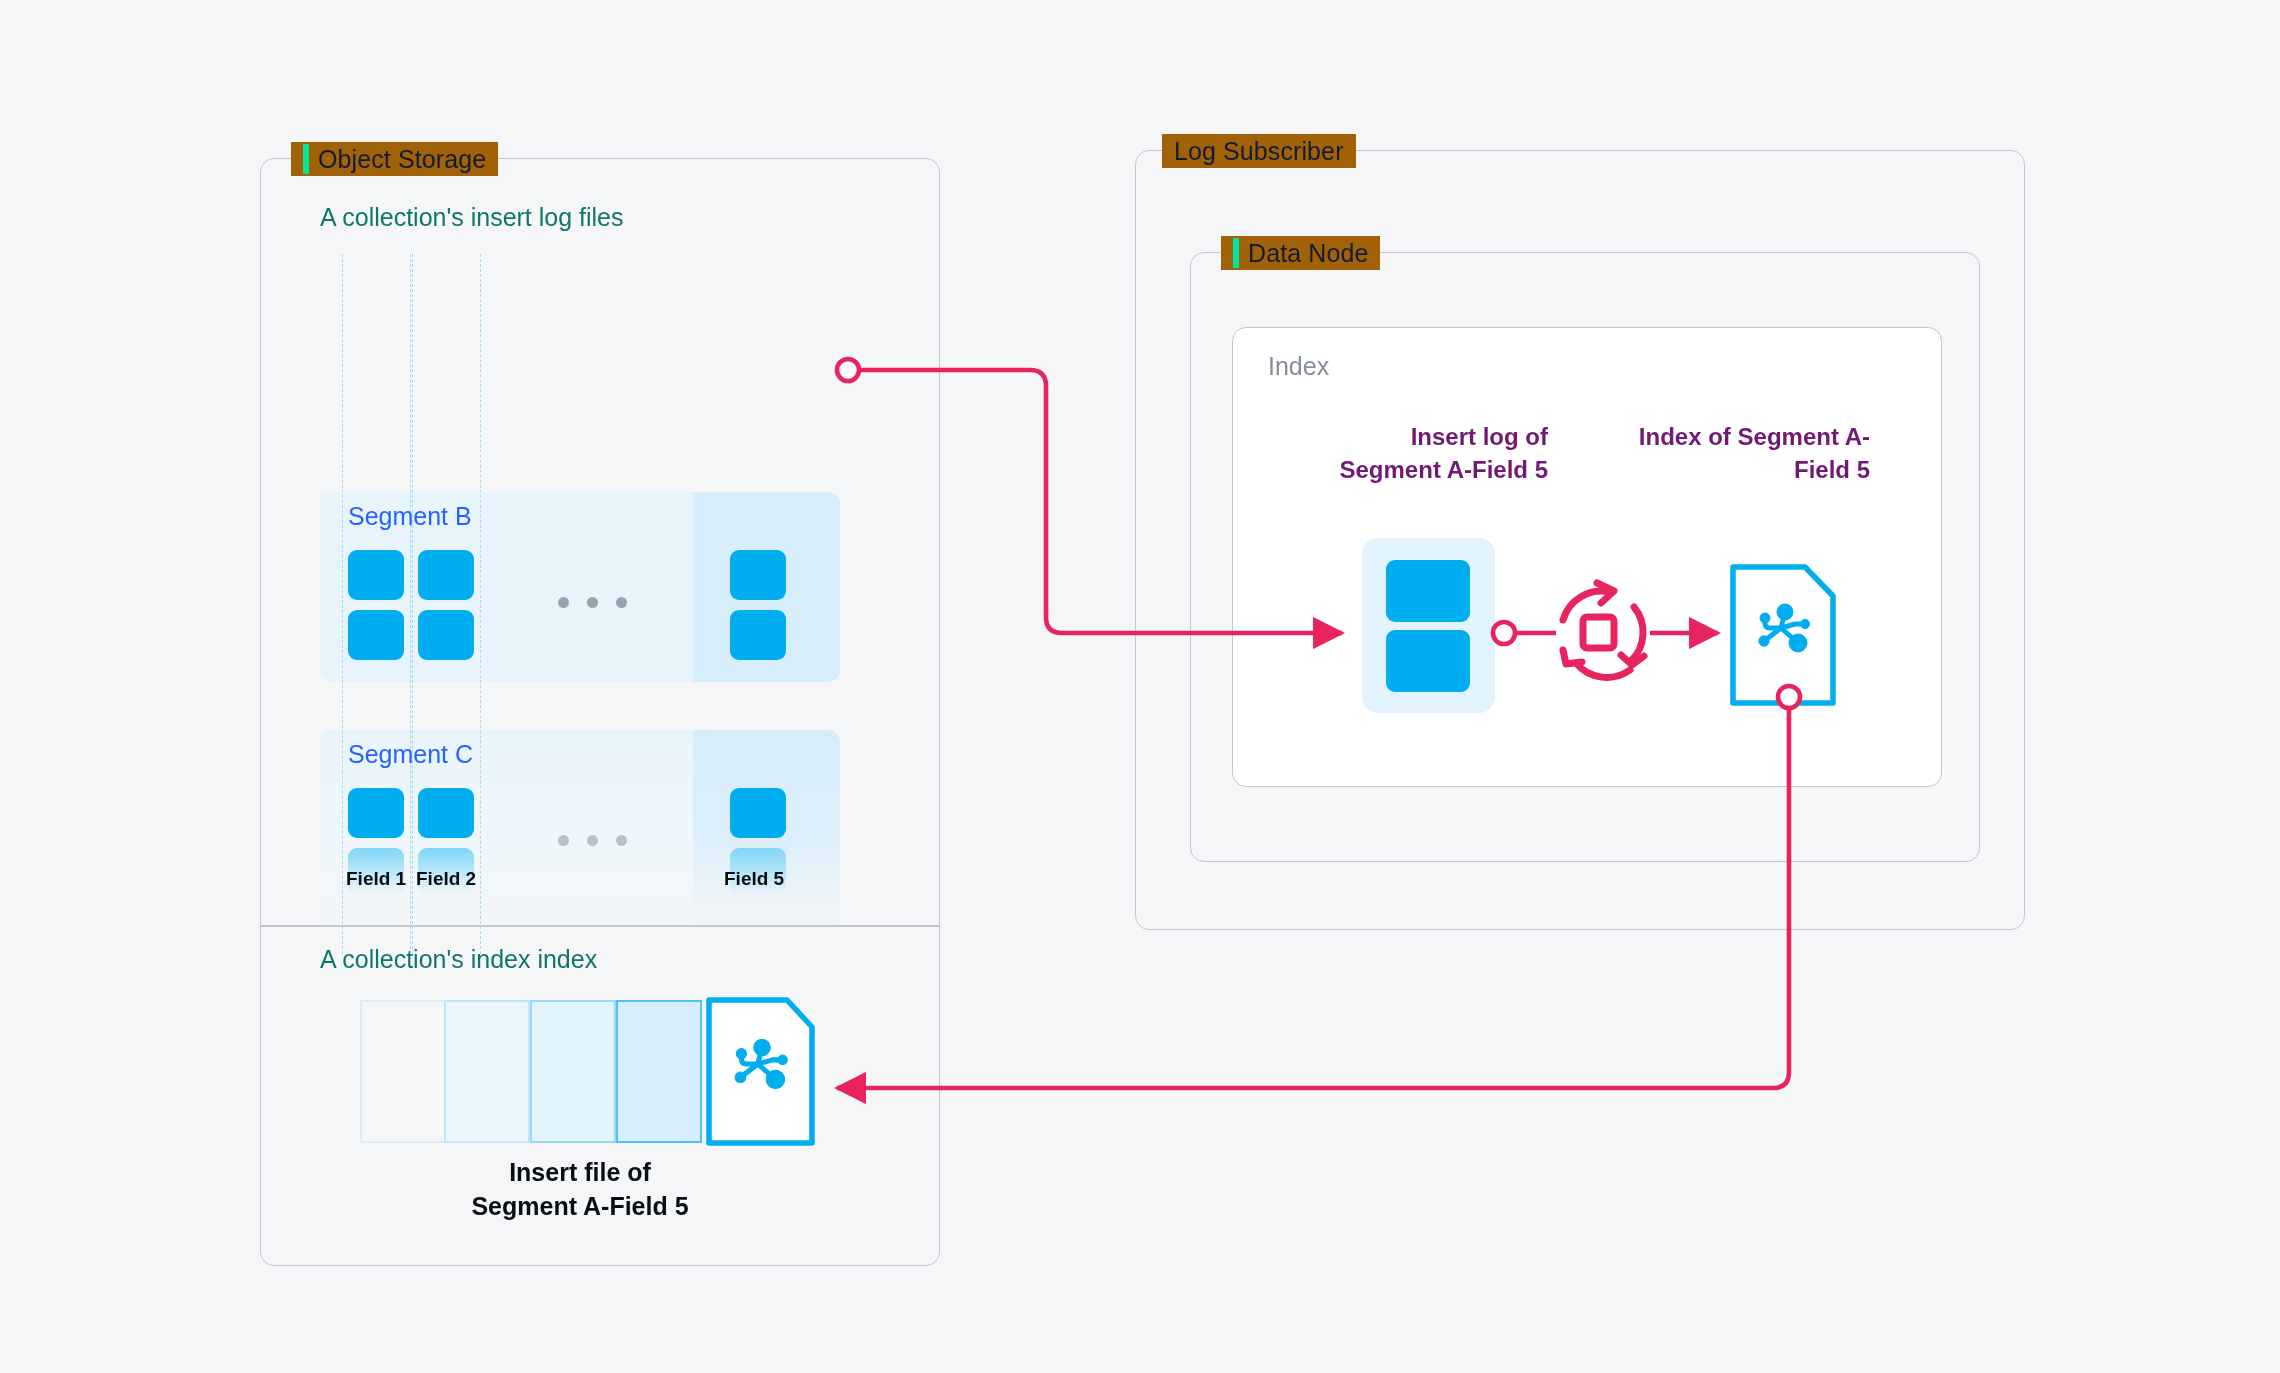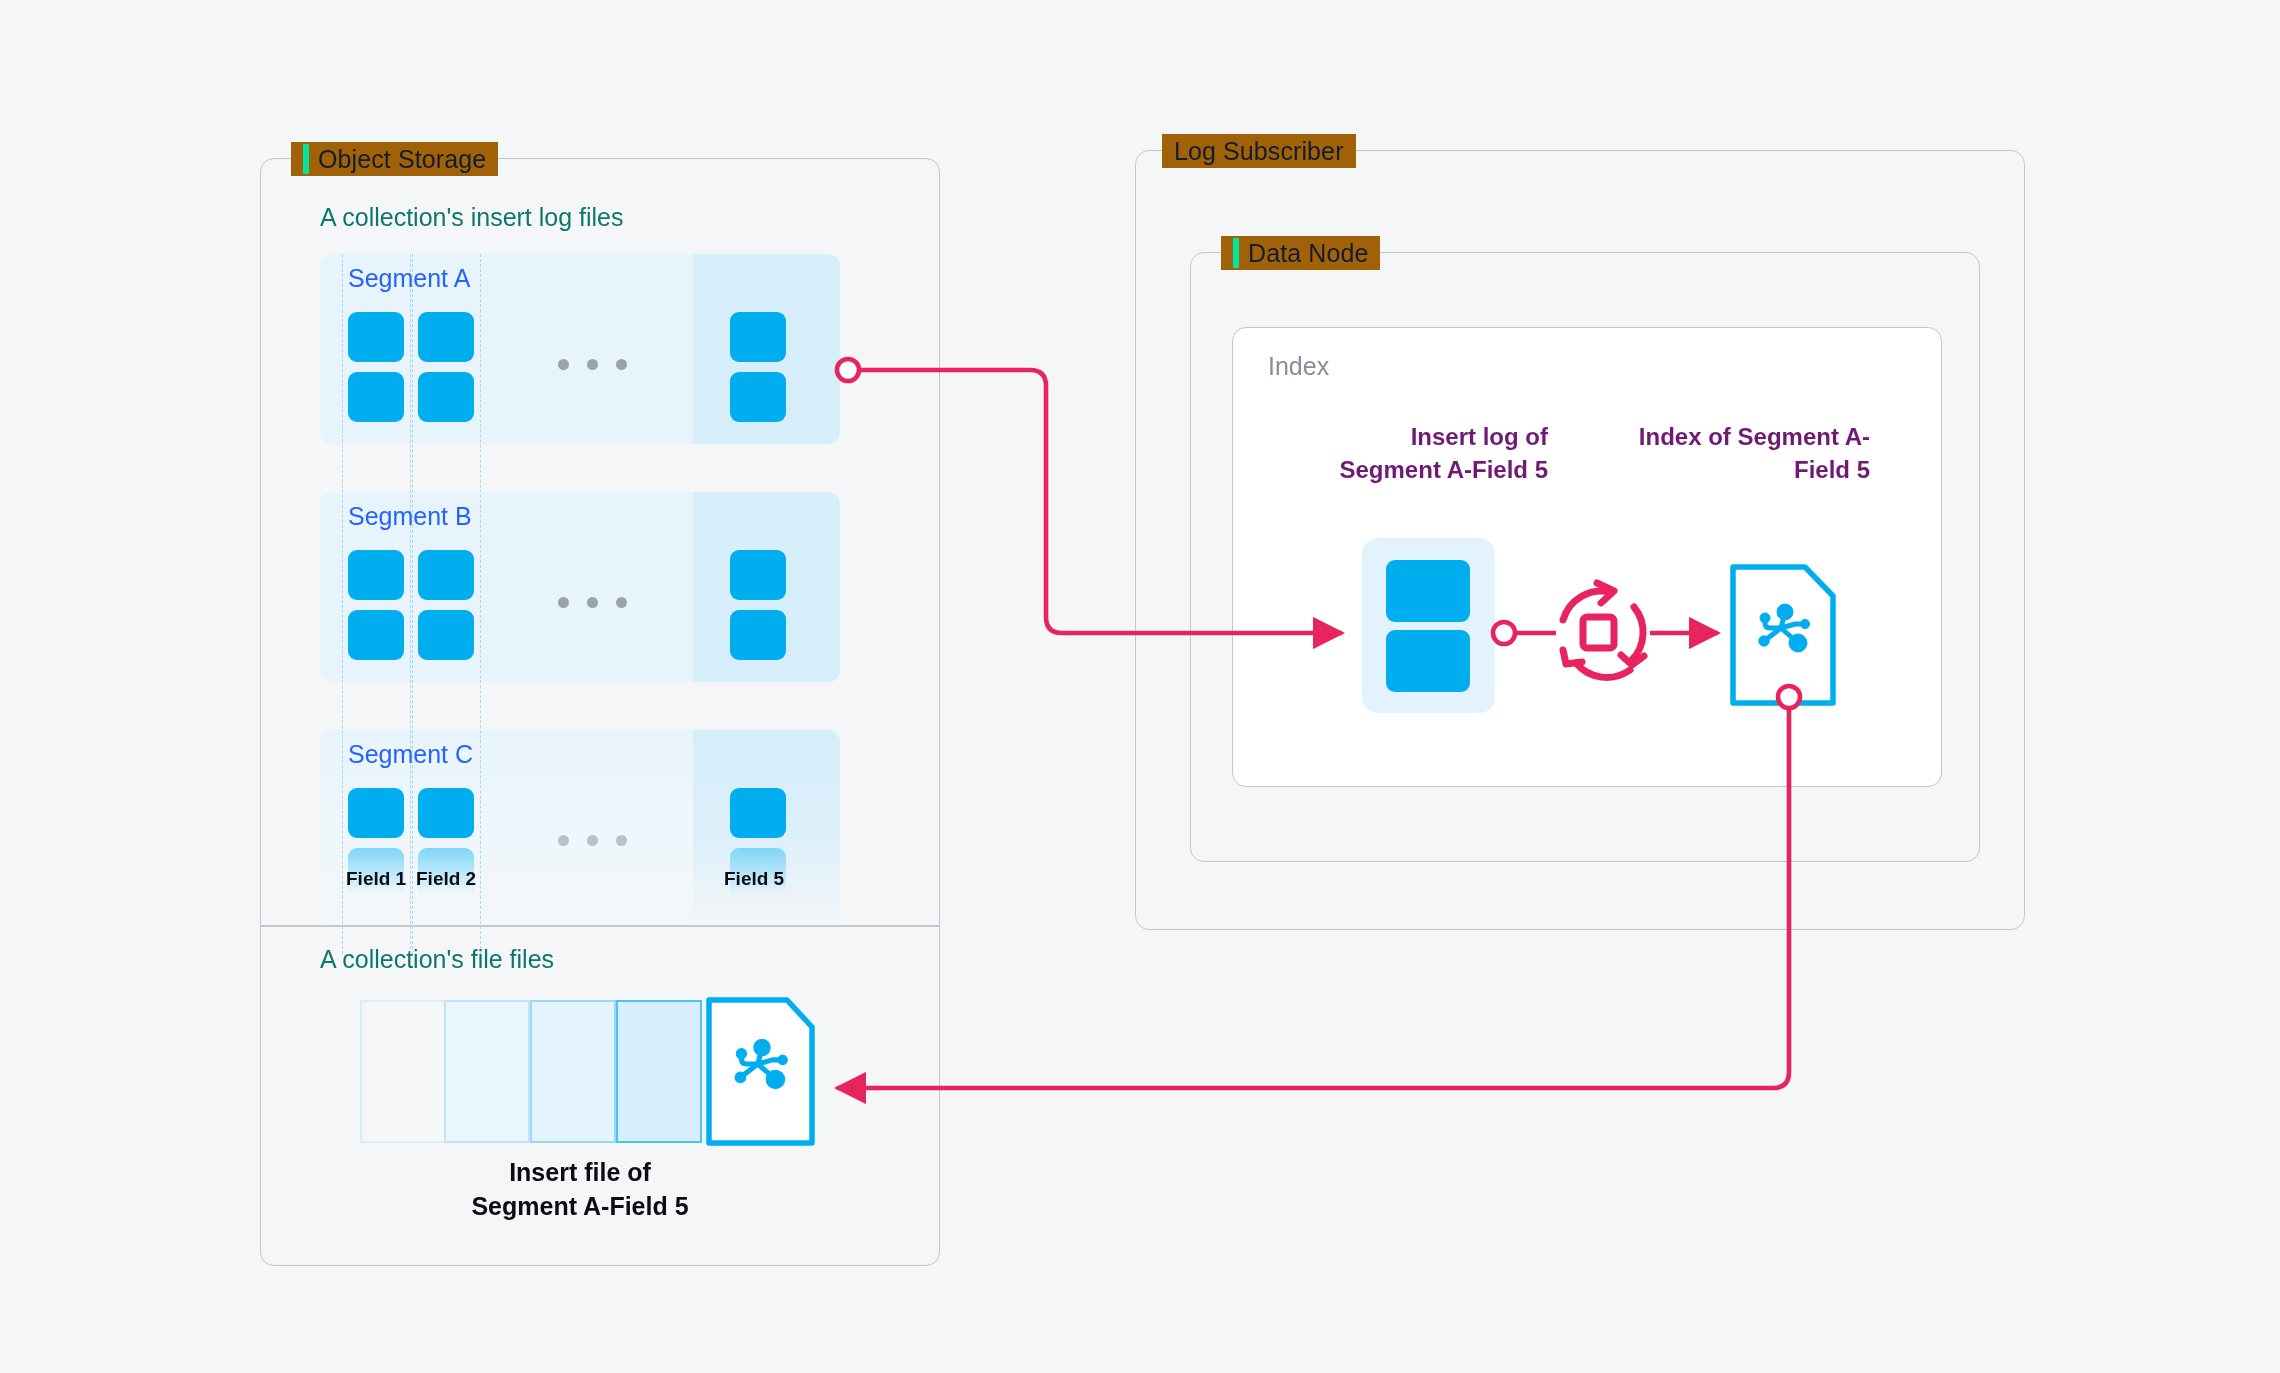--- a/index.html
+++ b/index.html
@@ -239,36 +239,20 @@
 
   <div class="section-title" id="insert-log-title">A collection's insert log files</div>
 
   <div id="log-grid">
 
     <div class="col-guide" style="left:22px;  height:700px;"></div>
     <div class="col-guide" style="left:90px;  height:700px;"></div>
     <div class="col-guide" style="left:92px;  height:700px;"></div>
     <div class="col-guide" style="left:160px; height:700px;"></div>
 
-    <div class="seg-row" style="top:0px;">
-      <div class="rowbg-left"></div>
-      <div class="rowbg-f5"></div>
-      <div class="seg-label">Segment A</div>
-      <div class="cell c1 r1"></div>
-      <div class="cell c2 r1"></div>
-      <div class="cell c5 r1"></div>
-      <div class="cell c1 r2"></div>
-      <div class="cell c2 r2"></div>
-      <div class="cell c5 r2"></div>
-      <div class="ellipsis">
-          <i></i>
-          <i></i>
-          <i></i>
-        </div>
-    </div>
 
     <div class="seg-row faded" style="top:476px; height:200px;">
       <div class="rowbg-left" style="background:linear-gradient(to bottom,#e8f4fb 0%,#eef7fc 52%,rgba(244,246,248,0) 100%);"></div>
       <div class="rowbg-f5" style="background:linear-gradient(to bottom,#d6edfa 0%,#dceffb 52%,rgba(244,246,248,0) 100%);"></div>
       <div class="seg-label">Segment C</div>
       <div class="cell c1 r1"></div>
       <div class="cell c2 r1"></div>
       <div class="cell c5 r1"></div>
       <div class="cell c1 r2 fade"></div>
       <div class="cell c2 r2 fade"></div>
@@ -295,21 +279,21 @@
           <i></i>
           <i></i>
         </div>
     </div>
 
     <div class="field-label" style="left:26px; top:614px;">Field 1</div>
     <div class="field-label" style="left:96px; top:614px;">Field 2</div>
     <div class="field-label" style="left:404px; top:614px;">Field 5</div>
   </div>
 
-  <div class="section-title" id="index-files-title">A collection's file files</div>
+  <div class="section-title" id="index-files-title">A collection's index index</div>
 
   <div id="index-stack">
 
     <div class="stack-card" style="left:0px;   border-color:#d9eefb;"></div>
     <div class="stack-card" style="left:84px;  border-color:#bfe5fa; background:#eaf7fe;"></div>
     <div class="stack-card" style="left:170px; border-color:#9bd8f8; background:#e3f4fd;"></div>
     <div class="stack-card" style="left:256px; border-color:#4cc3f5; background:#d8eefc;"></div>
     <div id="doc-icon-wrap"></div>
   </div>
 

